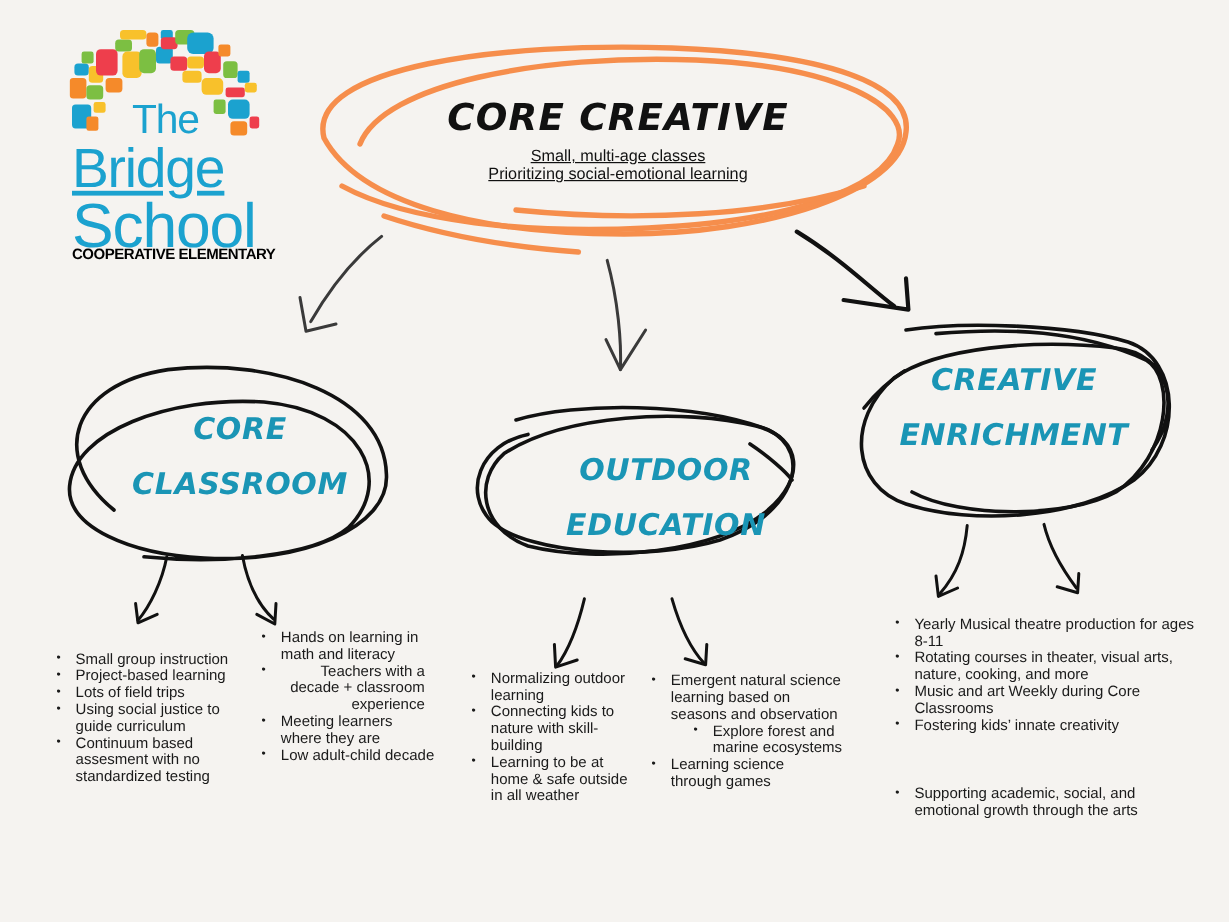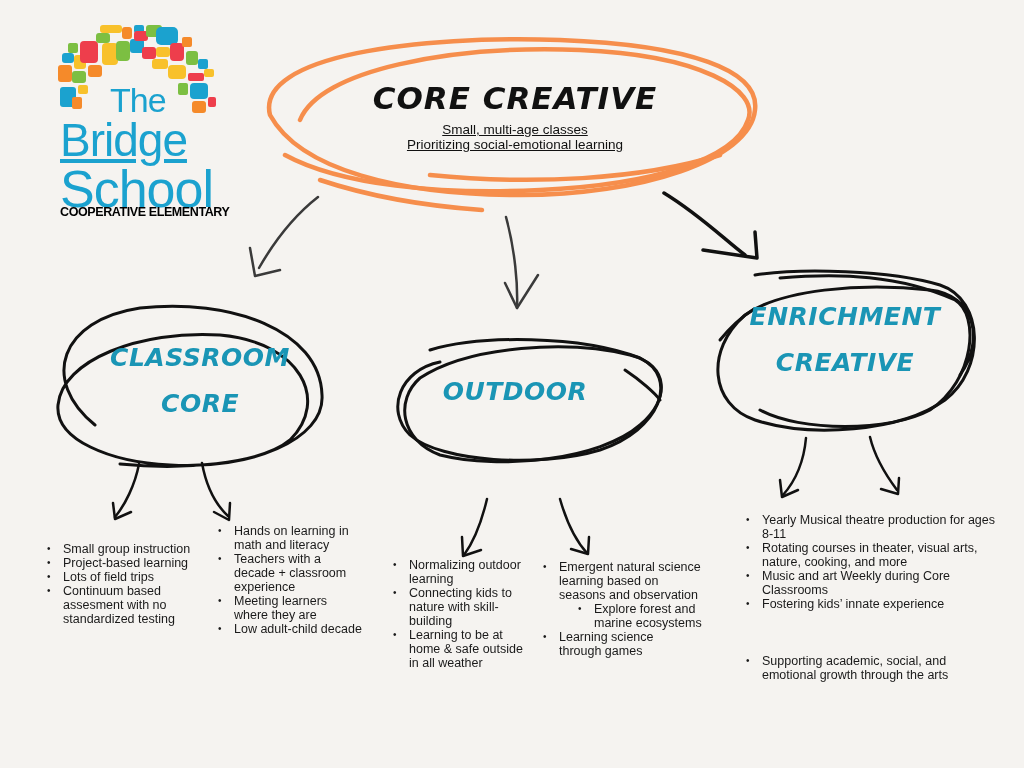--- a/index.html
+++ b/index.html
@@ -160,56 +160,58 @@
   <div class="logo-sub">COOPERATIVE ELEMENTARY</div>
 </div>
 
 <div class="core-title">CORE CREATIVE</div>
 <div class="core-sub">
   <div>Small, multi-age classes</div>
   <div>Prioritizing social-emotional learning</div>
 </div>
 
 <div class="cat-label" style="left:90px; top:335px; width:220px;">
+  <div>CORE</div>
   <div>CLASSROOM</div>
-  <div>CORE</div>
-</div>
-
-<div class="cat-label" style="left:400px; top:369px; width:230px;">
+</div>
+
+<div class="cat-label" style="left:440px; top:369px; width:230px;">
   <div>OUTDOOR</div>
+  <div>EDUCATION</div>
 </div>
 
 <div class="cat-label" style="left:730px; top:294px; width:230px;">
+  <div>CREATIVE</div>
   <div>ENRICHMENT</div>
-  <div>CREATIVE</div>
 </div>
 
 <ul class="blist" style="left:47px; top:542px; width:160px;">
   <li>Small group instruction</li>
   <li>Project-based learning</li>
   <li>Lots of field trips</li>
+  <li style="width:130px;">Using social justice to guide curriculum</li>
   <li style="width:125px;">Continuum based assesment with no standardized testing</li>
 </ul>
 <ul class="blist" style="left:218px; top:524px; width:140px;">
   <li>Hands on learning in math and literacy</li>
-  <li style="width:120px;">Teachers with a decade + classroom experience</li>
+  <li style="width:120px;text-align:right;">Teachers with a decade + classroom experience</li>
   <li style="width:120px;">Meeting learners where they are</li>
   <li>Low adult-child decade</li>
 </ul>
 
 <ul class="blist" style="left:393px; top:558px; width:140px;">
   <li>Normalizing outdoor learning</li>
   <li style="width:115px;">Connecting kids to nature with skill-building</li>
   <li style="width:125px;">Learning to be at home &amp; safe outside in all weather</li>
 </ul>
 <ul class="blist" style="left:543px; top:560px; width:145px;">
   <li>Emergent natural science learning based on seasons and observation</li>
   <li style="width:125px;margin-left:35px;">Explore forest and marine ecosystems</li>
   <li style="width:110px;">Learning science through games</li>
 </ul>
 
 <ul class="blist" style="left:746px; top:513px; width:240px;">
   <li>Yearly Musical theatre production for ages 8-11</li>
   <li>Rotating courses in theater, visual arts, nature, cooking, and more</li>
   <li style="width:200px;">Music and art Weekly during Core Classrooms</li>
-  <li>Fostering kids’ innate experience</li>
+  <li>Fostering kids’ innate creativity</li>
   <li style="width:215px;margin-top:43px;">Supporting academic, social, and emotional growth through the arts</li>
 </ul>
 
 </body></html>

